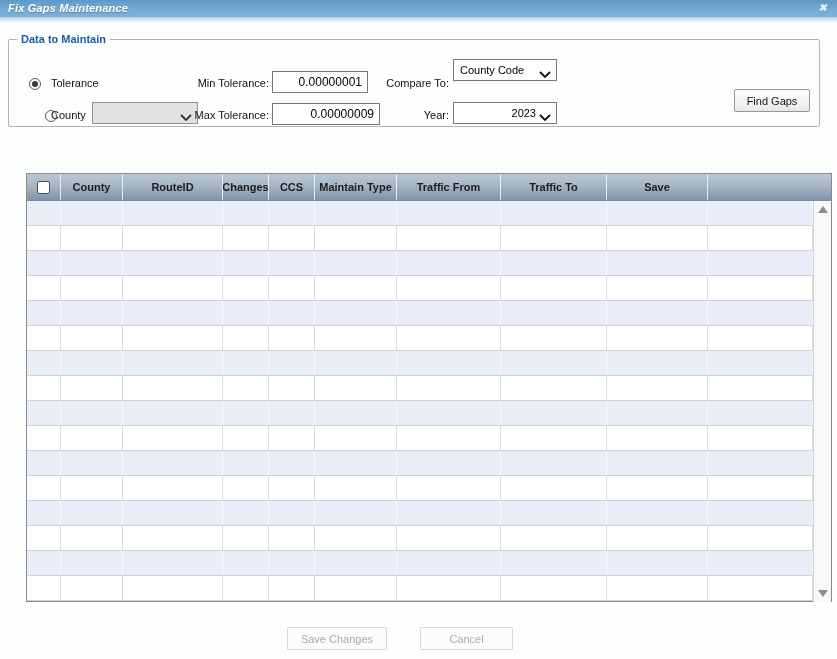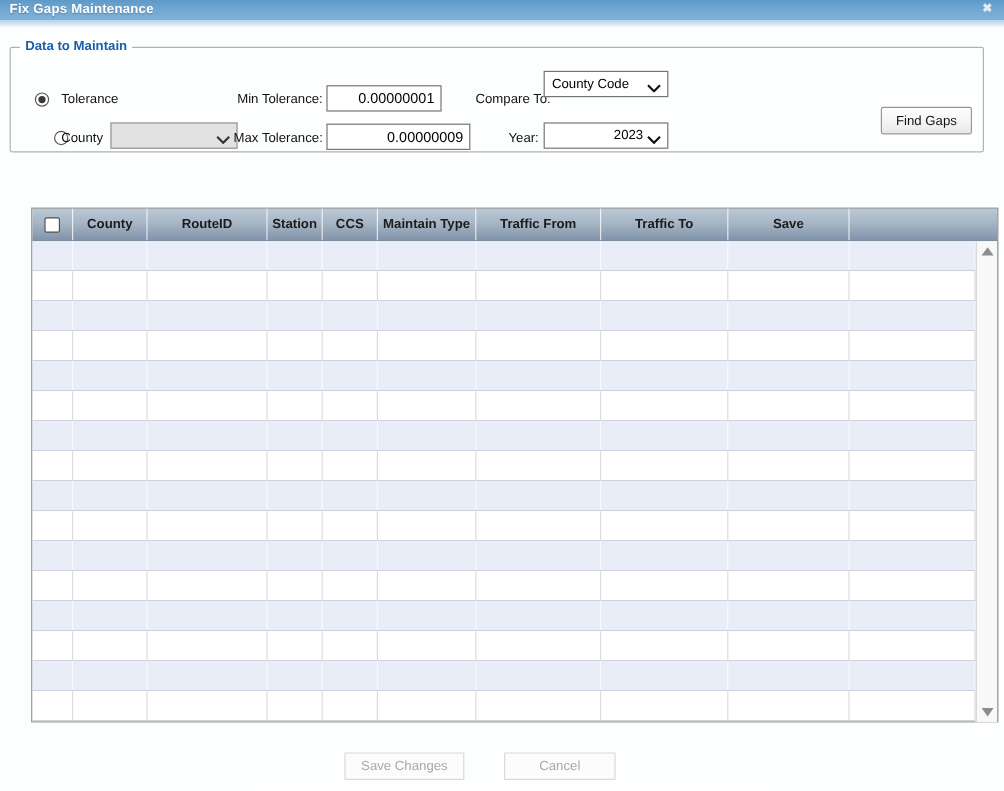--- a/index.html
+++ b/index.html
@@ -12,20 +12,21 @@
   }
   .window { position:absolute; inset:0; background:#fdfefe; }
 
   
   .titlebar {
     position:absolute; top:0; left:0; right:0; height:17px;
     background:linear-gradient(180deg,
       var(--titlebar-blue-top,#5e9ac7) 0%,
       var(--titlebar-blue-mid,#74a9d3) 55%,
       var(--titlebar-blue-bottom,#7db1d8) 100%);
+    font-style:italic;
   }
   .titlebar-strip {
     position:absolute; top:17px; left:0; right:0; height:6px;
     background:linear-gradient(180deg, var(--titlebar-strip,#b3d0e6) 0%, #e9f3f9 80%, #fbfdfe 100%);
   }
   .title-text {
     font-size:11px; font-weight:bold; color:#ffffff;
     line-height:17px; padding-left:8px;
     text-shadow:0 1px 1px rgba(0,0,0,0.25);
     letter-spacing:0.2px;
@@ -147,21 +148,21 @@
   <fieldset class="maintain">
     <legend>Data to Maintain</legend>
 
     
     <span class="radio f-abs checked" id="radio-statewide" style="left:20px; top:31px;"></span>
     <span class="f-label f-abs" style="left:42px; top:32px;">Tolerance</span>
 
     <span class="f-label f-abs right" style="left:115px; top:32px; width:145px;">Min Tolerance:</span>
     <input class="txt-input f-abs" style="left: 263px; top: 26px; width: 96px;" value="0.00000001">
 
-    <span class="f-label f-abs right" style="left:315px; top:32px; width:135px;">Compare To:</span>
+    <span class="f-label f-abs right" style="left:305px; top:32px; width:135px;">Compare To:</span>
     <div class="select" style="left:444px; top:14px; width:104px;">
       <span>County Code</span>
       <span class="chev">
         <svg width="12" height="7">
             <polyline points="1,1 6,6 11,1" stroke="#101010" stroke-width="1.8" fill="none"></polyline>
           </svg>
       </span>
     </div>
 
     <button class="btn find-gaps" style="left:725px; top:44px; width:76px; height:23px;">Find Gaps</button>
@@ -172,41 +173,41 @@
     <div class="select disabled" style="left:83px; top:57px; width:106px;">
       <span></span>
       <span class="chev">
         <svg width="12" height="7">
             <polyline points="1,1 6,6 11,1" stroke="#333" stroke-width="1.8" fill="none"></polyline>
           </svg>
       </span>
     </div>
 
     <span class="f-label f-abs right" style="left:115px; top:64px; width:145px;">Max Tolerance:</span>
-    <input class="txt-input f-abs" style="left: 263px; top: 58px; width: 120px;" value="0.00000009">
+    <input class="txt-input f-abs" style="left: 263px; top: 58px; width: 108px;" value="0.00000009">
 
     <span class="f-label f-abs right" style="left:305px; top:64px; width:135px;">Year:</span>
     <div class="select" style="left:444px; top:57px; width:104px;justify-content:flex-end;">
       <span>2023</span>
       <span class="chev">
         <svg width="12" height="7">
             <polyline points="1,1 6,6 11,1" stroke="#101010" stroke-width="1.8" fill="none"></polyline>
           </svg>
       </span>
     </div>
   </fieldset>
 
   <div class="grid">
     <div class="grid-header" id="grid-header">
         <div class="gh-cell" style="width: 34px;">
           <span class="cbx"></span>
         </div>
         <div class="gh-cell" style="width: 62px;">County</div>
         <div class="gh-cell" style="width: 100px;">RouteID</div>
-        <div class="gh-cell" style="width: 46px;">Station</div>
+        <div class="gh-cell" style="width: 46px;">Changes</div>
         <div class="gh-cell" style="width: 46px;">CCS</div>
         <div class="gh-cell" style="width: 82px;">Maintain Type</div>
         <div class="gh-cell" style="width: 104px;">Traffic From</div>
         <div class="gh-cell" style="width: 106px;">Traffic To</div>
         <div class="gh-cell" style="width: 101px;">Save</div>
         <div class="gh-cell scroll-head" style="width: 18px;"></div>
       </div>
     <div class="grid-body" id="grid-body">
       <div class="g-row odd" style="width: 786px;">
           <div class="g-cell" style="width: 34px;"></div>

